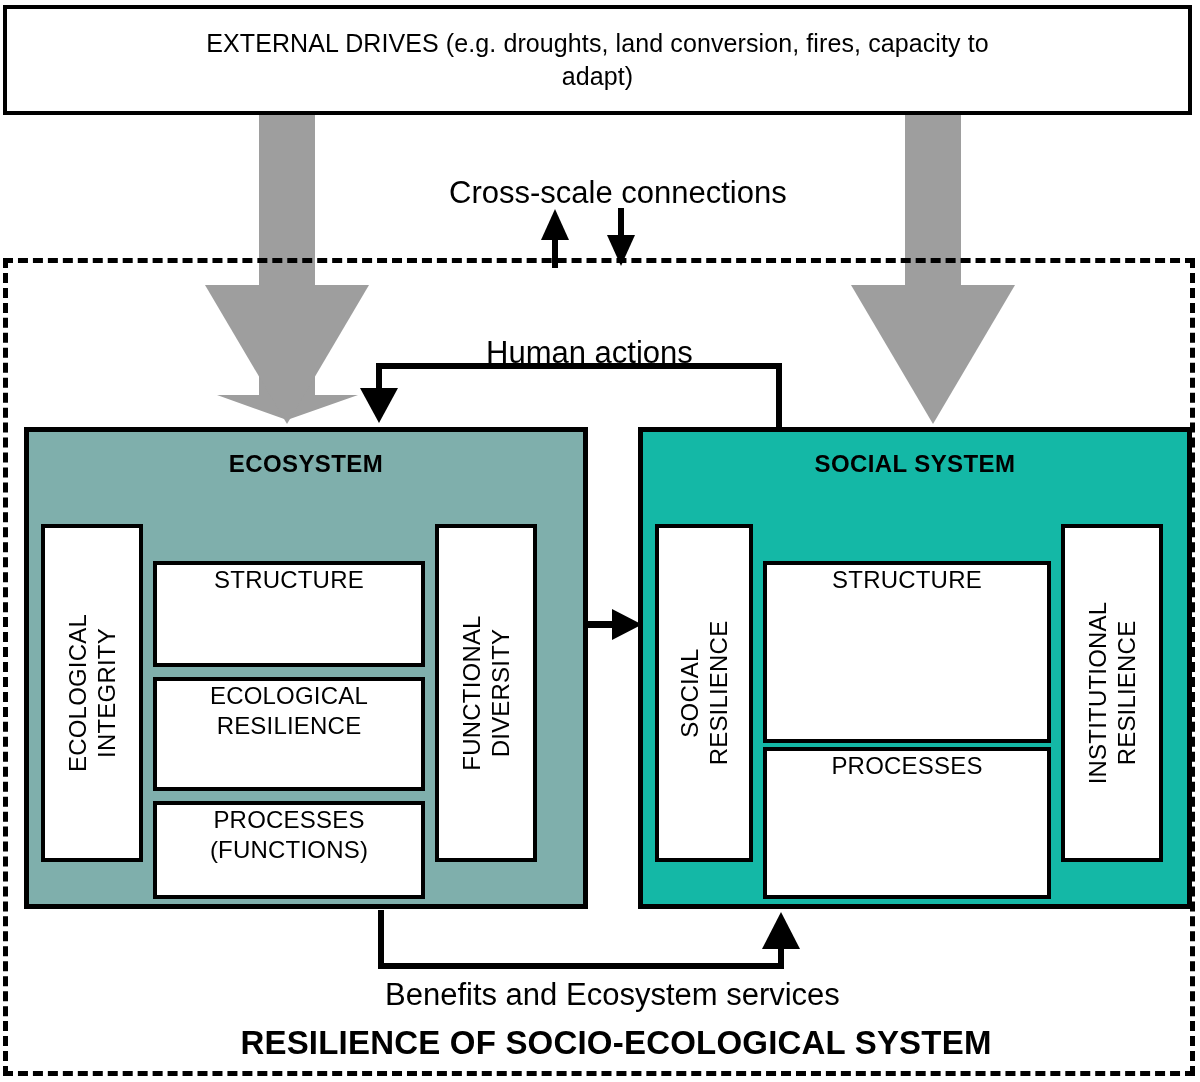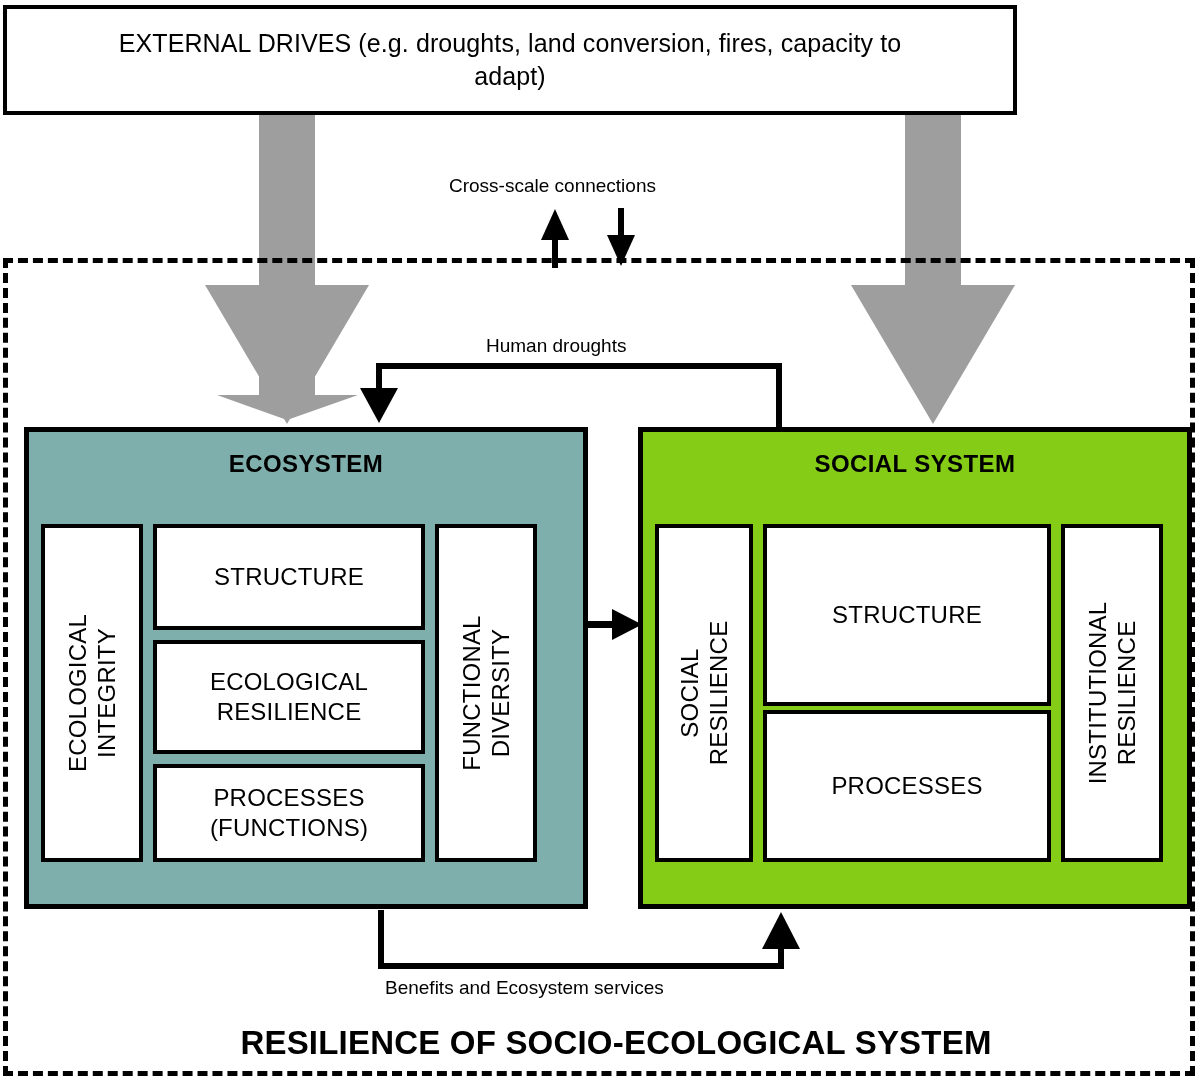--- a/index.html
+++ b/index.html
@@ -24,21 +24,21 @@
     top: 0;
     width: 1200px;
     height: 1082px;
   }
 
   
   .external-box {
     position: absolute;
     left: 3px;
     top: 5px;
-    width: 1014px;
+    width: 1189px;
     height: 110px;
     border: 4px solid #000000;
     box-sizing: border-box;
     background: #ffffff;
     display: flex;
     align-items: center;
     justify-content: center;
   }
   .external-label {
     font-size: 25px;
@@ -58,21 +58,21 @@
     height: 818px;
     box-sizing: border-box;
     border: 5px dashed #000000;
     background: transparent;
     pointer-events: none;
   }
 
   
   .flabel {
     position: absolute;
-    font-size: 19px;
+    font-size: 31px;
     color: #000000;
     white-space: nowrap;
   }
   .cross-scale-label { left: 449px; top: 175px; }
   .human-actions-label { left: 486px; top: 335px; }
   .benefits-label { left: 385px; top: 977px; text-align: center; }
 
   .ses-title {
     position: absolute;
     left: 16px;
@@ -113,45 +113,46 @@
     top: 427px;
     width: 564px;
     height: 482px;
     background: #7fafac;
   }
   #social-panel {
     left: 638px;
     top: 427px;
     width: 554px;
     height: 482px;
-    background: #84cc16;
+    background: #14b8a6;
   }
   .sys-title {
     position: absolute;
     left: 0;
     right: 0;
     top: 18px;
     text-align: center;
     font-size: 24px;
     font-weight: bold;
     letter-spacing: 0.4px;
     color: #000000;
   }
 
   
   .cell {
     position: absolute;
     box-sizing: border-box;
     border: 4px solid #000000;
     background: #ffffff;
     display: flex;
-    align-items: center;
+    align-items: flex-start;
     justify-content: center;
     text-align: center;
     color: #000000;
+    margin-top: 37px;
   }
   .cell-text {
     font-size: 24px;
     line-height: 1.26;
     letter-spacing: 0.2px;
   }
   .cell-vert {
     position: absolute;
     box-sizing: border-box;
     border: 4px solid #000000;
@@ -232,21 +233,21 @@
     </g>
   </svg>
 
   <div class="external-box">
     <div class="external-label">EXTERNAL DRIVES (e.g. droughts, land conversion, fires, capacity to adapt)</div>
   </div>
 
   <div class="ses-boundary"></div>
 
   <div class="flabel cross-scale-label">Cross-scale connections</div>
-  <div class="flabel human-actions-label">Human droughts</div>
+  <div class="flabel human-actions-label">Human actions</div>
   <div class="flabel benefits-label">Benefits and Ecosystem services</div>
 
   <div class="coadapt-wrap">
     <span class="rotor">Co-adaptation</span>
   </div>
 
   <div class="syspanel" id="ecosystem-panel">
     <div class="sys-title">ECOSYSTEM</div>
 
     <div class="cell-vert" id="eco-left">

